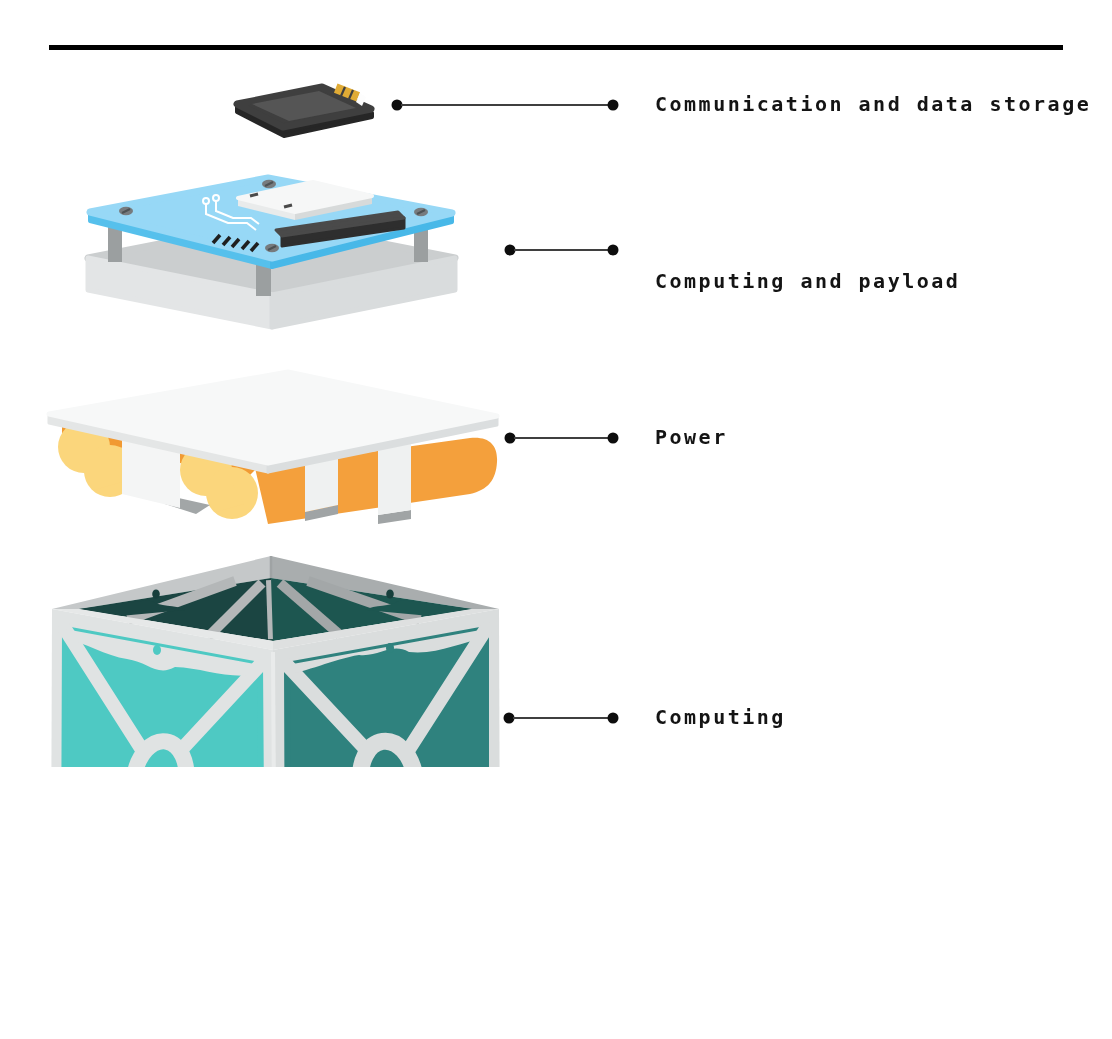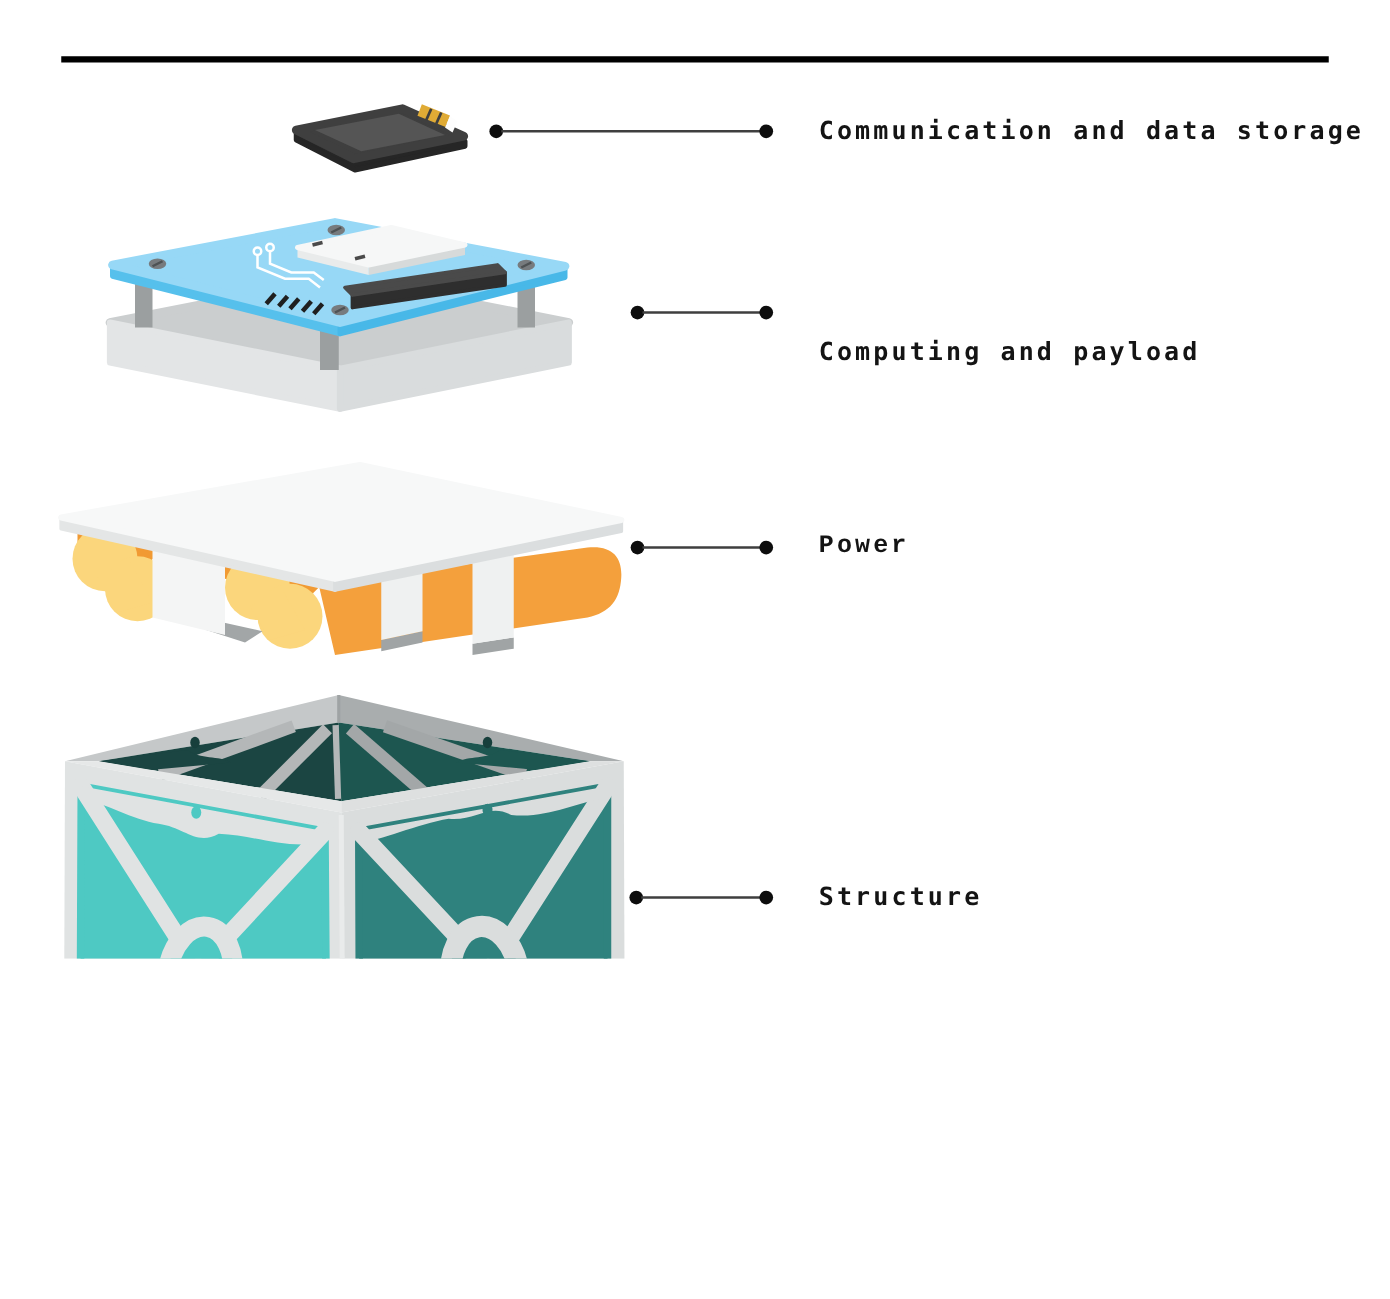--- a/index.html
+++ b/index.html
@@ -211,23 +211,23 @@
     <div class="c-dot" style="left:510px;top:250px;"></div>
     <div class="c-line" style="left:514px;top:250px;width:95px;"></div>
     <div class="c-dot" style="left:613px;top:250px;"></div>
     <div class="c-label" style="left:655px;top:250px;margin-top:32px;">Computing and payload</div>
   </div>
 
   <div class="callout">
     <div class="c-dot" style="left:510px;top:438px;"></div>
     <div class="c-line" style="left:514px;top:438px;width:95px;"></div>
     <div class="c-dot" style="left:613px;top:438px;"></div>
-    <div class="c-label" style="left:655px;top:438px;font-family:Liberation Mono, monospace;">Power</div>
+    <div class="c-label" style="left:655px;top:438px;">Power</div>
   </div>
 
   <div class="callout">
     <div class="c-dot" style="left:509px;top:718px;"></div>
     <div class="c-line" style="left:513px;top:718px;width:96px;"></div>
     <div class="c-dot" style="left:613px;top:718px;"></div>
-    <div class="c-label" style="left:655px;top:718px;">Structure</div>
+    <div class="c-label" style="left:655px;top:718px;">Computing</div>
   </div>
 
 </div>
 
 </body></html>

